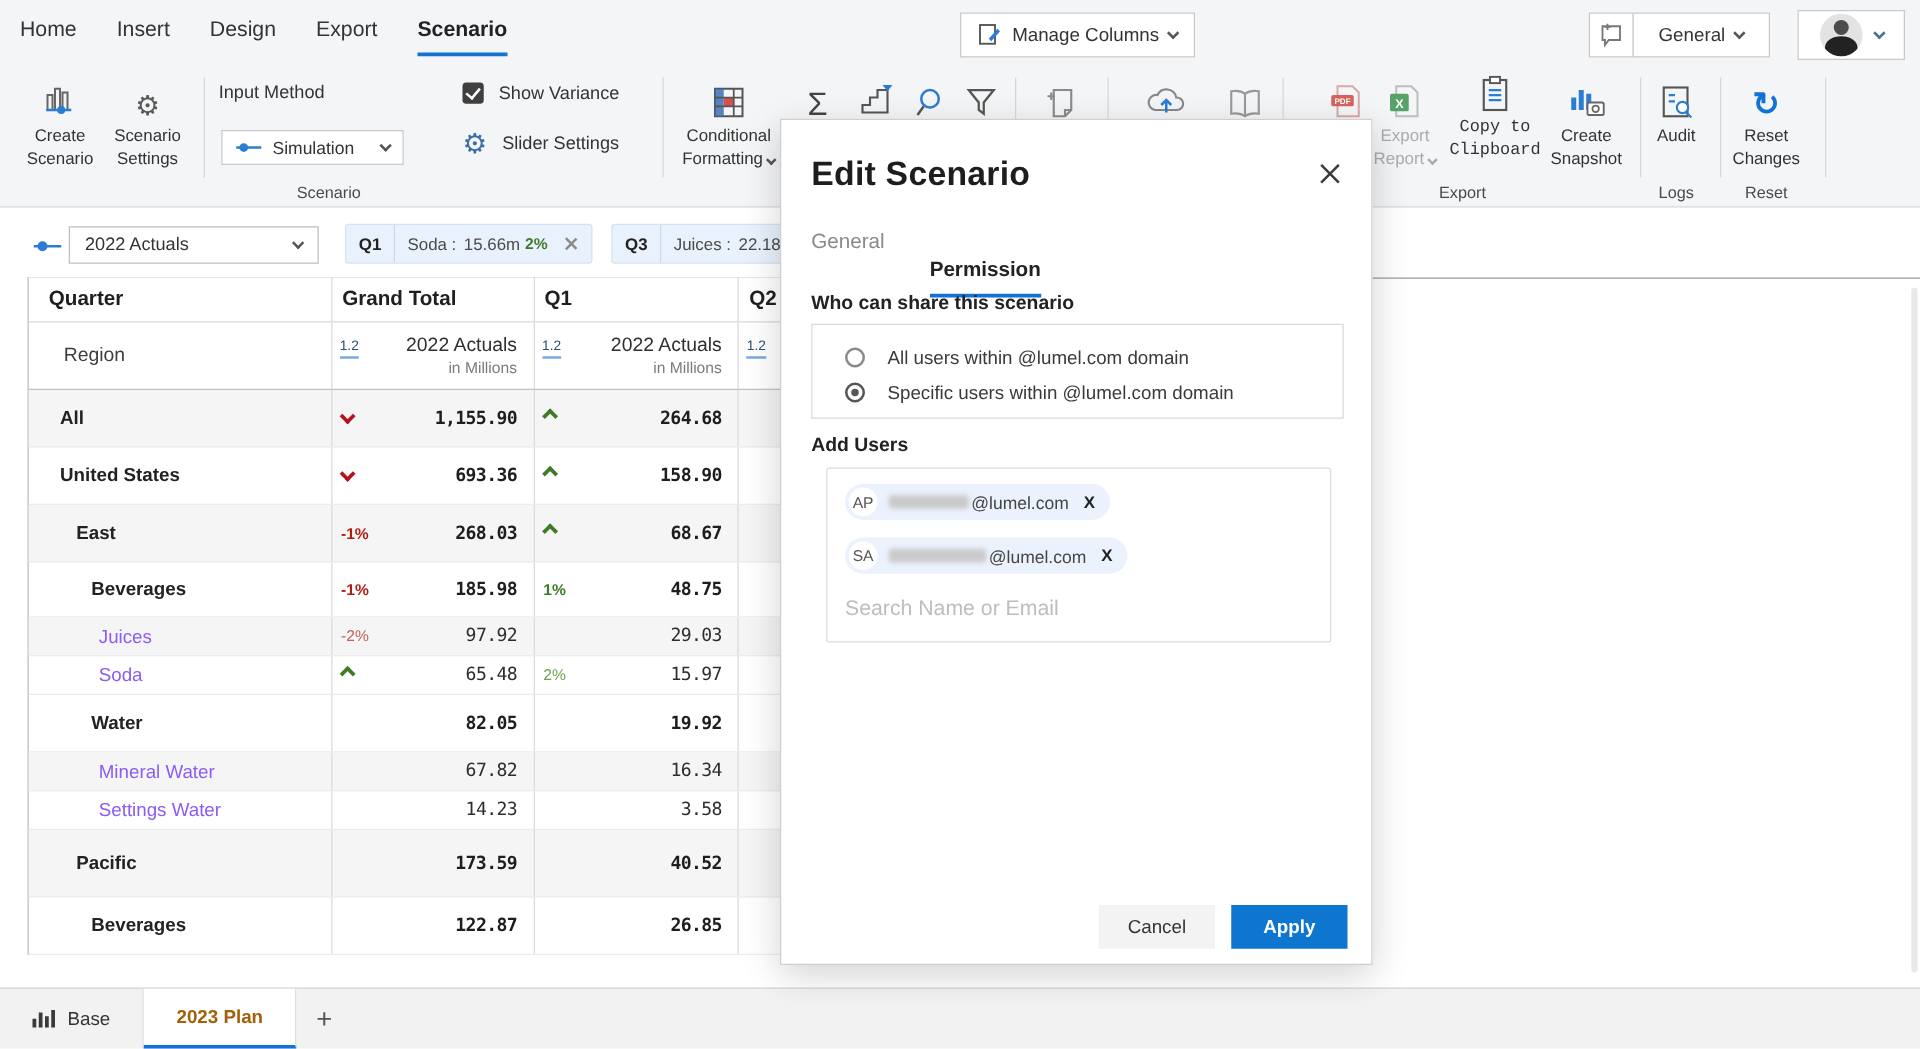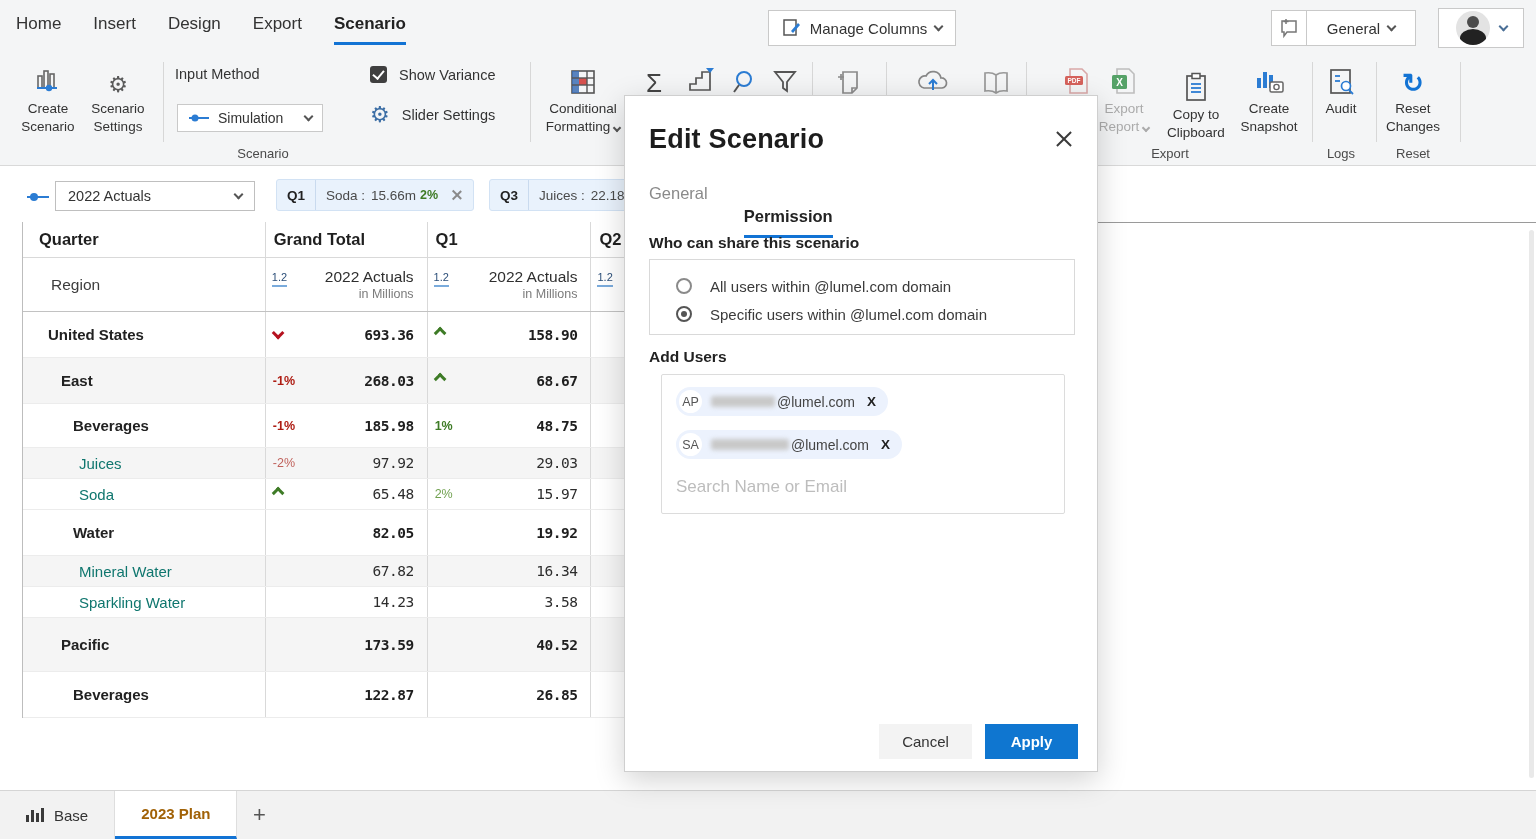--- a/index.html
+++ b/index.html
@@ -62,21 +62,21 @@
   .hdr1 { border-bottom:1px solid #d9d9d9; }
   .hdr1 .cell { font-size:16.5px; font-weight:700; color:#1f1f1f; }
   .hdr1 .cw0 { padding-left:16px; }
   .hdr1 .c-val { padding-left:8px; }
   .hdr2 { border-bottom:1px solid #c2c2c2; }
   .hdr2 .cw0 { padding-left:28px; font-size:15.5px; color:#3d3d3d; }
   .vh { flex-direction:column; justify-content:center; align-items:flex-end; }
   .fmt { position:absolute; left:6px; top:13px; font-size:11px; color:#2c4f79; border-bottom:2px solid #7aabdc; line-height:1.25; }
   .vtitle { font-size:15.5px; color:#2f2f2f; }
   .vsub { font-size:12.5px; color:#7b7b7b; margin-top:1px; }
-  .rowlab { font-size:15px; color:#0f766e; }
+  .rowlab { font-size:15px; color:#8b5cf6; }
   .tr.b .rowlab { font-weight:700; color:#222; }
   .i1{padding-left:25px}.i2{padding-left:38px}.i3{padding-left:50px}.i4{padding-left:56px}
   .num { margin-left:auto; font-family:"DejaVu Sans Mono", monospace; font-size:14.5px; color:#2d2d2d; letter-spacing:-0.5px; }
   .tr.b .num { font-weight:700; color:#1e1e1e; }
   .va { width:9px; height:9px; display:inline-block; margin-left:4px; }
   .va.down { border-left:3px solid #b5121f; border-bottom:3px solid #b5121f; transform:rotate(-45deg) translateY(-2px); }
   .va.up { border-left:3px solid #3e7b26; border-bottom:3px solid #3e7b26; transform:rotate(135deg) translateY(2px); }
   .pct { font-size:12.5px; margin-left:2px; }
   .pct.red { color:#c0625c; } .pct.red.bb { color:#ae1c12; font-weight:700; }
   .pct.grn { color:#71a150; } .pct.grn.bb { color:#3e7b26; font-weight:700; }
@@ -303,21 +303,21 @@
     <div class="rb disabled" style="left:1094px; top:62px; width:60px;">
       <div class="ric">
         <svg width="30" height="30" viewBox="0 0 30 30">
             <path d="M8 3 h12 l5 5 v19 h-17 z" fill="none" stroke="#bdbdbd" stroke-width="1.6"></path>
             <rect x="3" y="9" width="15" height="14" rx="1.5" fill="#56a268"></rect>
             <text x="10.5" y="20" font-size="10" fill="#fff" text-anchor="middle" font-family="Liberation Sans, sans-serif" font-weight="bold">X</text>
           </svg>
       </div>
       <div class="lab2" style="width:60px;"><span>Export Report</span> <span class="chv" style="width:6px;height:6px;border-color:#ababab;"></span></div>
     </div>
-    <div class="rb" style="left:1158px; top:68px; width:76px;">
+    <div class="rb" style="left:1158px; top:56px; width:76px;font-family:Liberation Mono, monospace;">
       <div class="ric">
         <svg width="28" height="30" viewBox="0 0 28 30">
             <rect x="5" y="4" width="18" height="24" fill="none" stroke="#555" stroke-width="1.7"></rect>
             <rect x="10" y="1.5" width="8" height="5" fill="#fff" stroke="#555" stroke-width="1.5"></rect>
             <line x1="9" y1="12" x2="19" y2="12" stroke="#2b7cd3" stroke-width="1.8"></line>
             <line x1="9" y1="16" x2="19" y2="16" stroke="#2b7cd3" stroke-width="1.8"></line>
             <line x1="9" y1="20" x2="19" y2="20" stroke="#2b7cd3" stroke-width="1.8"></line>
           </svg>
       </div>
       <div>Copy to Clipboard</div>
@@ -423,20 +423,36 @@
         <span class="vtitle">2022 Actuals</span>
         <span class="vsub">in Millions</span>
       </div>
       <div class="cell c-val vh cw5">
         <span class="fmt">1.2</span>
         <span class="vtitle">2022 Actuals</span>
         <span class="vsub">in Millions</span>
       </div>
     </div>
 
+    <div class="tr g b h46">
+      <div class="cell cw0 i1">
+          <span class="rowlab">All</span>
+        </div>
+      <div class="cell c-val cw1">
+          <span class="va down"></span>
+          <span class="num">1,155.90</span>
+        </div>
+      <div class="cell c-val cw2">
+          <span class="va up"></span>
+          <span class="num">264.68</span>
+        </div>
+      <div class="cell c-val cw3"></div>
+        <div class="cell c-val cw4"></div>
+        <div class="cell c-val cw5"></div>
+    </div>
 
     <div class="tr b h46">
       <div class="cell cw0 i1">
           <span class="rowlab">United States</span>
         </div>
       <div class="cell c-val cw1">
           <span class="va down"></span>
           <span class="num">693.36</span>
         </div>
       <div class="cell c-val cw2">
@@ -541,21 +557,21 @@
       <div class="cell c-val cw2">
           <span class="num">16.34</span>
         </div>
       <div class="cell c-val cw3"></div>
         <div class="cell c-val cw4"></div>
         <div class="cell c-val cw5"></div>
     </div>
 
     <div class="tr h31">
       <div class="cell cw0 i4">
-          <span class="rowlab">Sparkling Water</span>
+          <span class="rowlab">Settings Water</span>
         </div>
       <div class="cell c-val cw1">
           <span class="num">14.23</span>
         </div>
       <div class="cell c-val cw2">
           <span class="num">3.58</span>
         </div>
       <div class="cell c-val cw3"></div>
         <div class="cell c-val cw4"></div>
         <div class="cell c-val cw5"></div>

